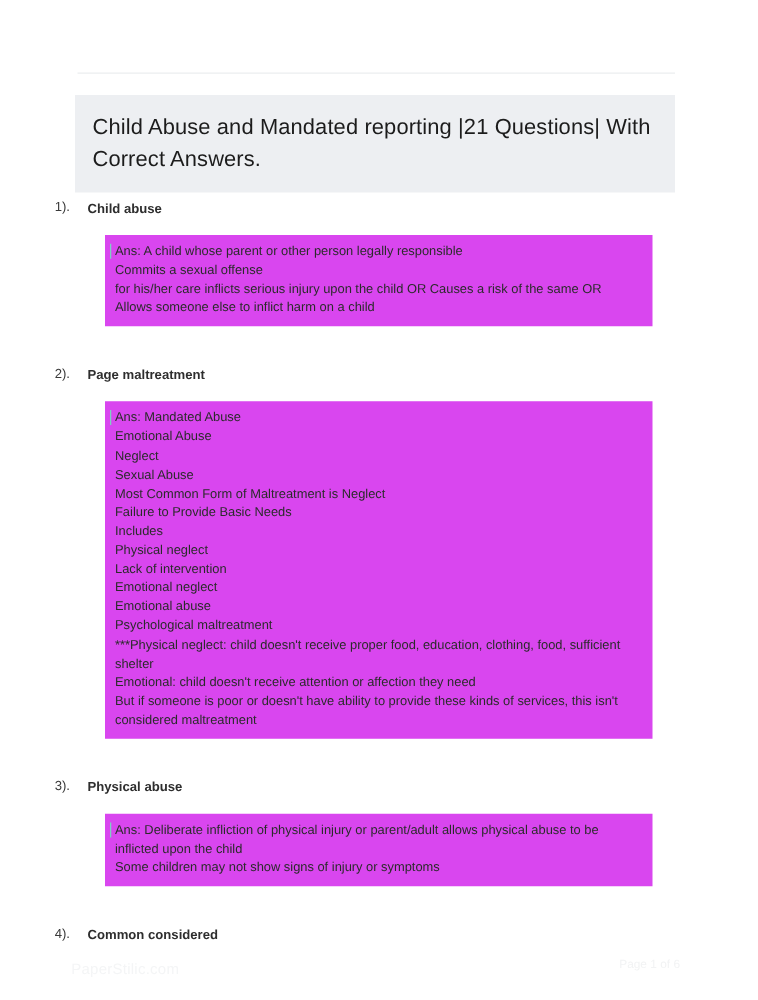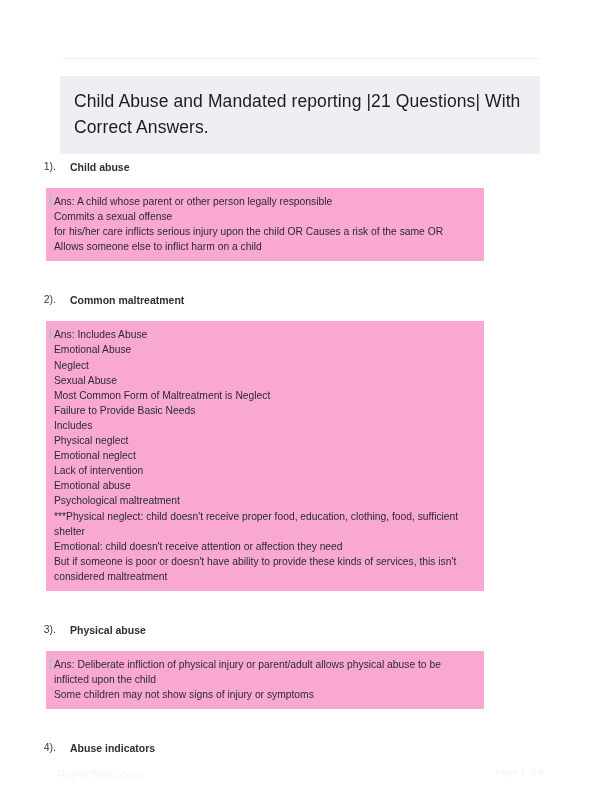--- a/index.html
+++ b/index.html
@@ -80,24 +80,24 @@
   }
   .qtext {
     font-size: 10.5px;
     line-height: 15px;
     color: #2e2e2e;
     font-weight: bold;
   }
 
   .ansbox {
     position: relative;
-    margin-left: 46px;
+    margin-left: 84px;
     width: 438px;
     box-sizing: border-box;
-    background: #f9a8d4;
+    background: #d946ef;
     padding: 6px 8px 7px 8px;
   }
   .caret {
     position: absolute;
     left: 4px;
     top: 7px;
     width: 1px;
     height: 12px;
     background: #7fcfc4;
   }
@@ -157,34 +157,34 @@
           <div class="ansline">Ans: A child whose parent or other person legally responsible</div>
           <div class="ansline">Commits a sexual offense</div>
           <div class="ansline">for his/her care inflicts serious injury upon the child OR Causes a risk of the same OR</div>
           <div class="ansline">Allows someone else to inflict harm on a child</div>
         </div>
         <div class="spacer-lg"></div>
       </div>
       <div class="qitem">
         <div class="qhead">
           <div class="qnum">2).</div>
-          <div class="qtext">Common maltreatment</div>
+          <div class="qtext">Page maltreatment</div>
         </div>
         <div class="ansbox">
           <span class="caret"></span>
-          <div class="ansline">Ans: Includes Abuse</div>
+          <div class="ansline">Ans: Mandated Abuse</div>
           <div class="ansline">Emotional Abuse</div>
           <div class="ansline">Neglect</div>
           <div class="ansline">Sexual Abuse</div>
           <div class="ansline">Most Common Form of Maltreatment is Neglect</div>
           <div class="ansline">Failure to Provide Basic Needs</div>
           <div class="ansline">Includes</div>
           <div class="ansline">Physical neglect</div>
+          <div class="ansline">Lack of intervention</div>
           <div class="ansline">Emotional neglect</div>
-          <div class="ansline">Lack of intervention</div>
           <div class="ansline">Emotional abuse</div>
           <div class="ansline">Psychological maltreatment</div>
           <div class="ansline">***Physical neglect: child doesn't receive proper food, education, clothing, food, sufficient shelter</div>
           <div class="ansline">Emotional: child doesn't receive attention or affection they need</div>
           <div class="ansline">But if someone is poor or doesn't have ability to provide these kinds of services, this isn't considered maltreatment</div>
         </div>
         <div class="spacer-lg"></div>
       </div>
       <div class="qitem">
         <div class="qhead">
@@ -194,21 +194,21 @@
         <div class="ansbox">
           <span class="caret"></span>
           <div class="ansline">Ans: Deliberate infliction of physical injury or parent/adult allows physical abuse to be inflicted upon the child</div>
           <div class="ansline">Some children may not show signs of injury or symptoms</div>
         </div>
         <div class="spacer-lg"></div>
       </div>
       <div class="qitem">
         <div class="qhead">
           <div class="qnum">4).</div>
-          <div class="qtext">Abuse indicators</div>
+          <div class="qtext">Common considered</div>
         </div>
         <div class="spacer-md"></div>
       </div>
     </div>
 
   <div class="footer">
     <div class="watermark">PaperStilic.com</div>
     <div class="pagenum">Page 1 of 6</div>
   </div>
 

